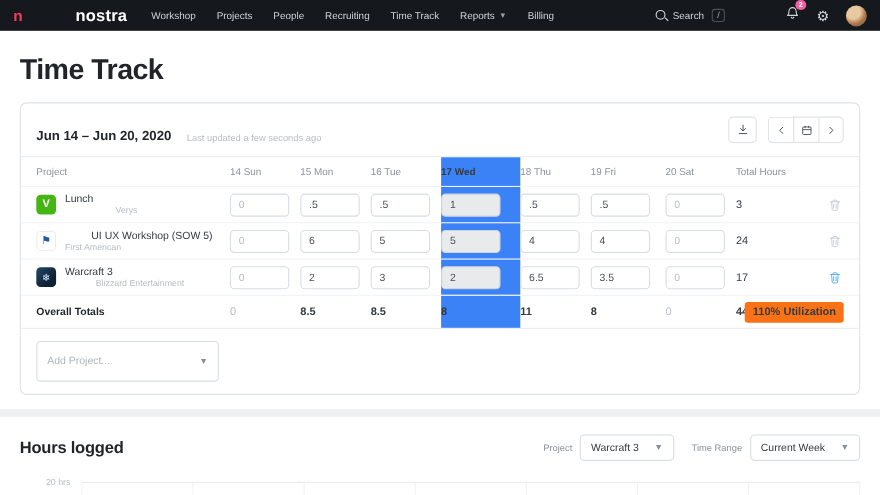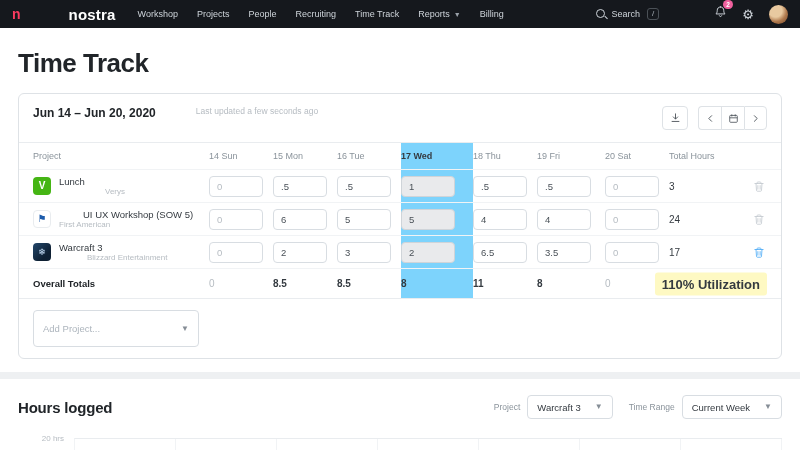--- a/index.html
+++ b/index.html
@@ -25,57 +25,57 @@
   .icon-btn { background:none; border:none; color:#ced4da; cursor:pointer; display:flex; align-items:center; }
   .gear { font-size:13px; color:#ced4da; line-height:1; }
   .avatar { width:19px; height:19px; border-radius:50%; background:radial-gradient(circle at 35% 30%, #e8c9a0 0 35%, #b07a4e 60%, #6e4426 100%); cursor:pointer; }
 
   
   .main { padding:0 18px; }
   h1 { font-size:26px; font-weight:800; letter-spacing:-.5px; color:#212529; margin:20px 0 14px; }
 
   
   .card { border:1px solid #dee2e6; border-radius:6px; background:#fff; }
-  .card-head { display:flex; align-items:flex-start; padding:12px 14px;gap:26px; }
+  .card-head { display:flex; align-items:flex-end; padding:12px 14px; }
   .range-title { font-size:12px; font-weight:700; color:#212529; }
   .updated { font-size:8.5px; color:#b6bcc2; margin-left:14px; }
   .head-actions { margin-left:auto; display:flex; align-items:center; gap:10px; }
   .sq-btn { width:26px; height:24px; border:1px solid #dee2e6; background:#fff; border-radius:4px; display:flex; align-items:center; justify-content:center; color:#495057; cursor:pointer; }
   .btn-group { display:flex; }
   .btn-group .sq-btn { border-radius:0; border-right-width:0; width:23px; }
   .btn-group .sq-btn:first-child { border-radius:4px 0 0 4px; }
   .btn-group .sq-btn:last-child { border-radius:0 4px 4px 0; border-right-width:1px; }
 
   
   .tbl { border-top:1px solid #e9ecef; }
   .trow { display:grid; grid-template-columns:176px 64px 64px 64px 72px 64px 68px 64px 56px 44px; align-items:center; padding:0 14px; }
   .thead { height:26px; }
   .th { font-size:9px; color:#8a939b; }
   .th.today { color:#343a40; font-weight:700; }
   .drow { height:33px; border-top:1px solid #f1f3f5; }
-  .hlcell { align-self:stretch; display:flex; align-items:center; background:#7dd3fc; }
+  .hlcell { align-self:stretch; display:flex; align-items:center; background:#3b82f6; }
   .proj { display:flex; align-items:center; gap:8px; }
   .logo { width:18px; height:18px; border-radius:4px; flex:0 0 18px; display:flex; align-items:center; justify-content:center; }
   .logo-verys { background:#45b514; color:#fff; font-size:10px; font-weight:800; }
   .logo-fa { background:#fff; border:1px solid #e9ecef; color:#1c5bab; font-size:10px; }
   .logo-bz { background:linear-gradient(135deg,#23476b 0%,#0e2033 70%); color:#cfe7ff; font-size:9px; }
   .pname { font-size:9.5px; color:#343a40; line-height:1.2; }
   .pclient { font-size:8px; color:#b6bcc2; line-height:1.2; }
   .hin { width:54px; height:21px; border:1px solid #d8dde2; border-radius:4px; padding:0 0 0 7px; font-size:9.5px; color:#495057; background:#fff; font-family:inherit; }
   .hin.zero { color:#b6bcc2; }
   .hin.today { background:#e9eaec; border-color:#cfd4d9; }
   .rtotal { font-size:10px; color:#343a40; }
   .del { background:none; border:none; color:#c4cad0; cursor:pointer; display:flex; justify-content:flex-end; width:100%; padding-right:4px; }
   .del.active { color:#4dabf7; }
   .totalsrow { height:30px; border-top:1px solid #f1f3f5; position:relative; }
   .tlabel { font-size:9.5px; font-weight:700; color:#212529; }
   .tval { font-size:10px; font-weight:600; color:#343a40; }
   .tval.zero { color:#b6bcc2; font-weight:400; }
   .tval.grand { font-weight:700; }
-  .util-badge { position:absolute; right:14px; top:50%; transform:translateY(-50%); background:#fef9c3; color:#343a40; font-size:13px; font-weight:600; border-radius:3px; padding:4px 7px; white-space:nowrap; }
+  .util-badge { position:absolute; right:14px; top:50%; transform:translateY(-50%); background:#f97316; color:#343a40; font-size:10px; font-weight:600; border-radius:3px; padding:4px 7px; white-space:nowrap; }
 
   .card-foot { display:flex; align-items:center; justify-content:space-between; padding:11px 14px; border-top:1px solid #e9ecef; }
   .selectbox { display:flex; align-items:center; justify-content:space-between; border:1px solid #d8dde2; border-radius:4px; height:37px; padding:0 9px; background:#fff; cursor:pointer; }
   .add-proj { width:166px; color:#adb5bd; font-size:9.5px; }
   .chev { font-size:8px; color:#868e96; line-height:1; }
   .submit { background:#58a9f3; color:#fff; border:none; border-radius:4px; font-size:9.5px; font-weight:500; padding:6px 13px; cursor:pointer; font-family:inherit; }
 
   
   .band { height:7px; background:#eef0f2; margin:13px -18px 0; }
 

